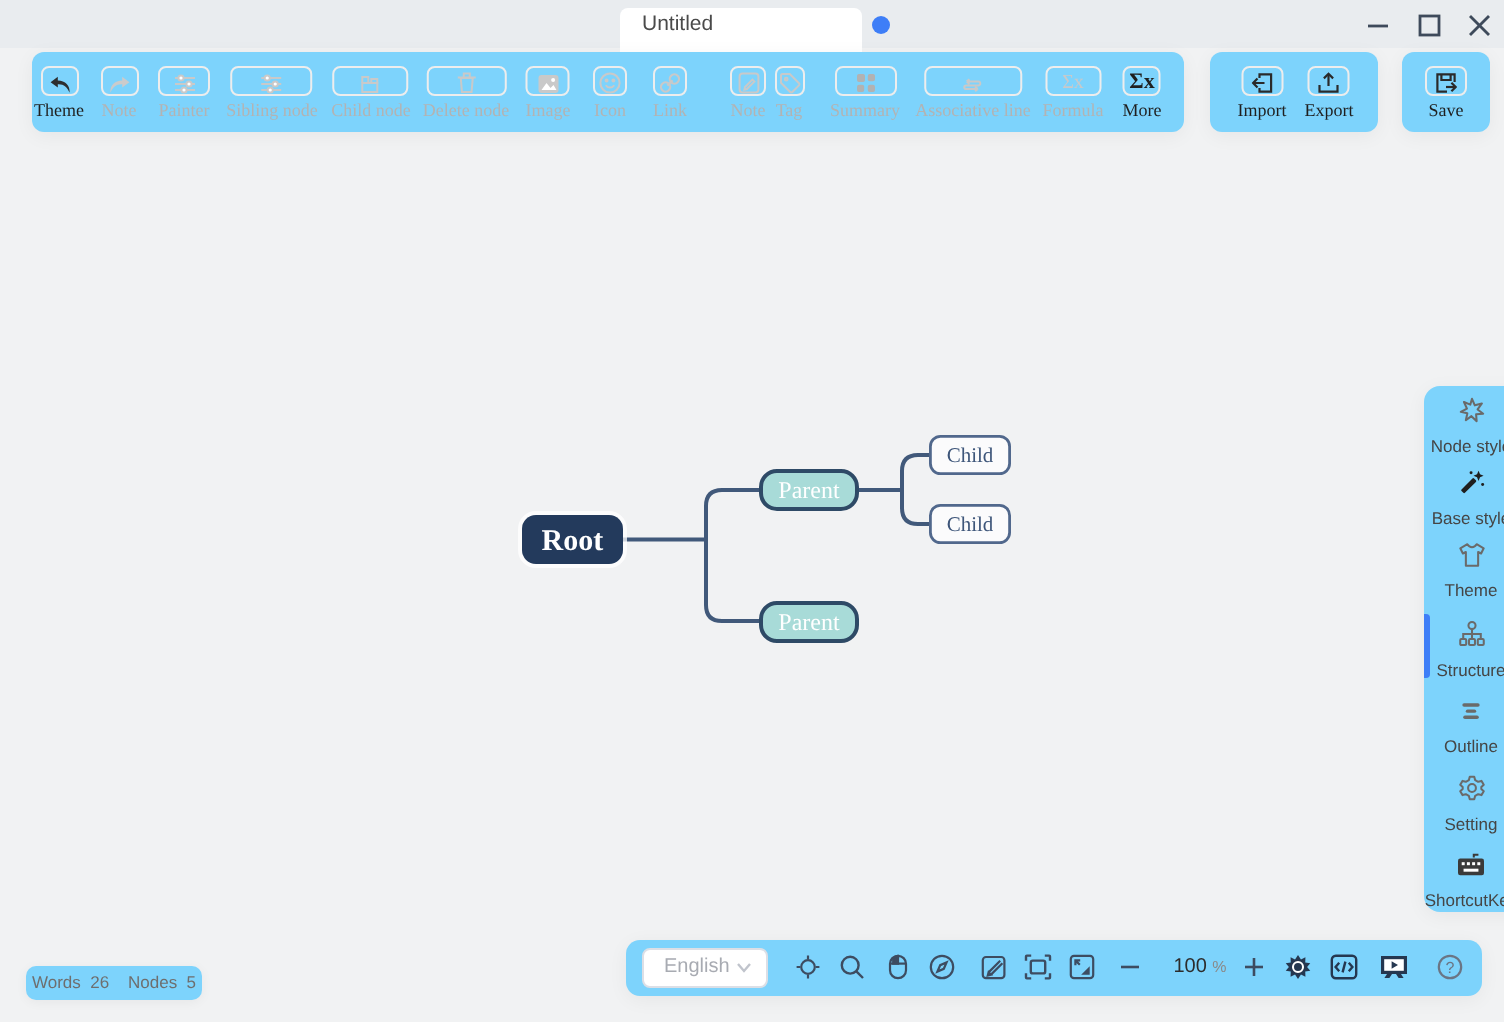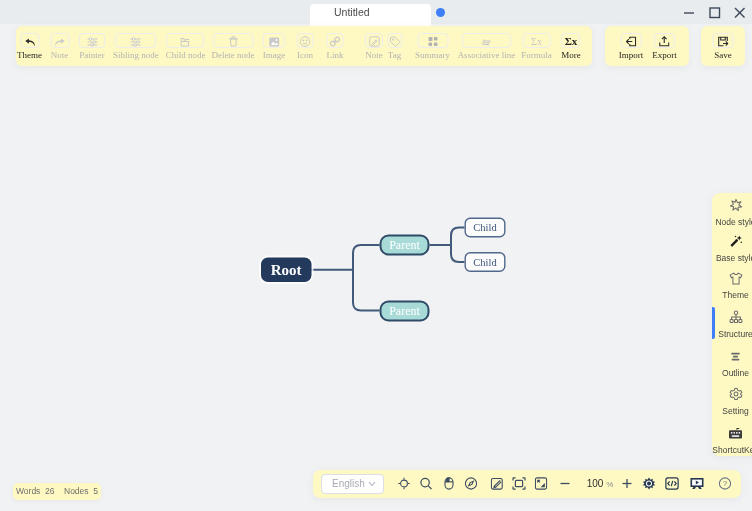--- a/index.html
+++ b/index.html
@@ -2,24 +2,24 @@
 <html><head>
 <meta charset="utf-8">
 <style>
   * { margin:0; padding:0; box-sizing:border-box; }
   html,body { width:752px; height:511px; overflow:hidden; }
   body { position:relative; background:#f1f2f3; font-family:"Liberation Sans", sans-serif; }
   .abs { position:absolute; }
   
   #titlebar { left:0; top:0; width:752px; height:24px; background:#e9ecef; }
   #titleinput { left:310px; top:4px; width:121px; height:27px; background:#fff; border-radius:4px;
-    font-size:10.5px; color:#4a4a4a; line-height:17px; padding-left:24px; }
+    font-size:10.5px; color:#4a4a4a; line-height:17px; padding-left:11px; }
   #bluedot { left:436px; top:8px; width:9px; height:9px; border-radius:50%; background:#3e7ef7; }
   
-  .card { position:absolute; background:#fef9c3; border-radius:6px; box-shadow:0 2px 10px rgba(0,0,0,0.05); }
+  .card { position:absolute; background:#7dd3fc; border-radius:6px; box-shadow:0 2px 10px rgba(0,0,0,0.05); }
   
   .tbtn { position:absolute; top:33px; transform:translateX(-50%); text-align:center; }
   .tbtn .ibox { border:1px solid #ededed; border-radius:4px; height:15px; display:flex;
     align-items:flex-end; justify-content:center; margin:0 auto; }
   .tbtn .lbl { font-family:"Liberation Serif", serif; font-size:9px; color:#b3b3b3;
     margin-top:2px; white-space:nowrap; }
   .tbtn.en .lbl { color:#1f1f1f; }
   
   #sidebar { left:712px; top:193px; width:56px; height:263px; border-radius:8px; }
   .sitem { position:absolute; left:712px; width:47px; text-align:center; }

